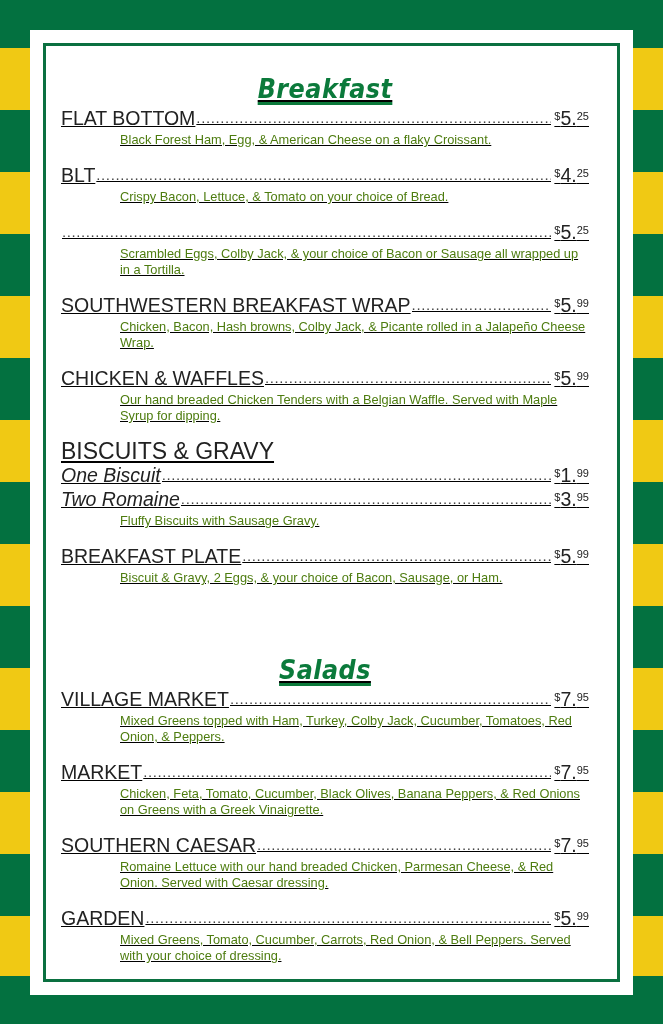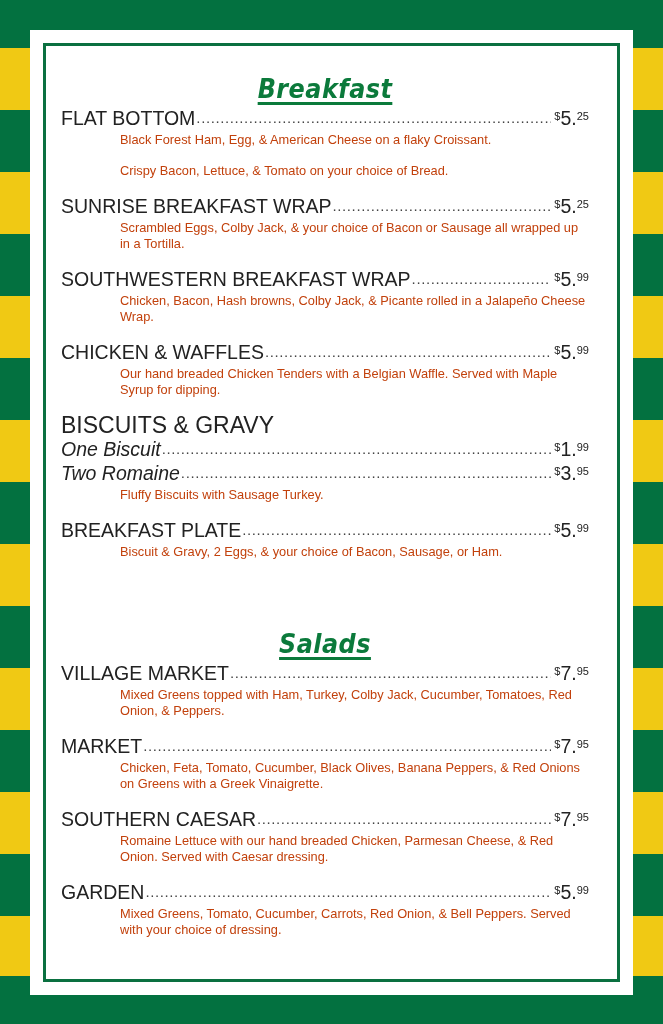--- a/index.html
+++ b/index.html
@@ -16,37 +16,37 @@
   }
   .stripe-mask-top { position:absolute; left:0; top:0; width:663px; height:48px; background:#037140; }
   .stripe-mask-bottom { position:absolute; left:0; top:976px; width:663px; height:48px; background:#037140; }
   .panel {
     position:absolute; left:30px; top:30px; width:603px; height:965px; background:#ffffff;
   }
   .frame {
     position:absolute; left:13px; top:13px; right:13px; bottom:13px;
     border:3px solid #0a7040;
   }
-  .content { position:absolute; left:31px; top:42px; width:528px; }
+  .content { position:absolute; left:31px; top:42px; width:528px;text-decoration:underline; }
   .section-title {
     text-align:center; color:#0b7a3b; font-family:"DejaVu Sans", sans-serif;
     font-weight:bold; font-style:italic; font-size:26px; letter-spacing:0.5px;
     text-decoration:underline; text-decoration-thickness:3px; text-underline-offset:4px;
     margin:0; line-height:34px; transform:scaleX(0.92);
   }
   .item { margin-bottom:15px; }
   .row { display:flex; align-items:flex-start; font-size:19.5px; color:#222; line-height:24px; }
   .row .name { white-space:nowrap; }
   .row.sub .name { font-style:italic; }
   .leader { flex:1; overflow:hidden; white-space:nowrap; margin:0 3px 0 1px; color:#444; font-size:15px; letter-spacing:0.6px; }
   .leader::after { content:"................................................................................................................................................................................................................."; }
   .price { white-space:nowrap; font-size:19.5px; }
   .price sup { font-size:11px; vertical-align:top; position:relative; top:-2px; }
   .price .dol { font-size:11px; vertical-align:top; position:relative; top:-2px; }
-  .desc { font-size:12.8px; color:#c2410c; margin-left:59px; line-height:16px; margin-top:2px; width:470px; }
+  .desc { font-size:12.8px; color:#4d7c0f; margin-left:59px; line-height:16px; margin-top:2px; width:470px; }
   .group-title { font-size:23px; color:#222; line-height:24px; }
   .spacer-salads { height:52px; }
 </style>
 </head>
 <body>
 
 <div class="stripes"></div>
 <div class="stripe-mask-top"></div>
 <div class="stripe-mask-bottom"></div>
 
@@ -59,26 +59,30 @@
     <div class="item">
       <div class="row">
           <span class="name">FLAT BOTTOM</span>
           <span class="leader"></span>
           <span class="price"><span class="dol">$</span><span>5.</span><sup>25</sup></span>
         </div>
       <div class="desc">Black Forest Ham, Egg, &amp; American Cheese on a flaky Croissant.</div>
     </div>
 
     <div class="item">
+      <div class="row">
+          <span class="name">BLT</span>
+          <span class="leader"></span>
+          <span class="price"><span class="dol">$</span><span>4.</span><sup>25</sup></span>
+        </div>
       <div class="desc">Crispy Bacon, Lettuce, &amp; Tomato on your choice of Bread.</div>
     </div>
 
     <div class="item">
       <div class="row">
-          <span class="name">SUNRISE BREAKFAST WRAP</span>
           <span class="leader"></span>
           <span class="price"><span class="dol">$</span><span>5.</span><sup>25</sup></span>
         </div>
       <div class="desc">Scrambled Eggs, Colby Jack, &amp; your choice of Bacon or Sausage all wrapped up in a Tortilla.</div>
     </div>
 
     <div class="item">
       <div class="row">
           <span class="name">SOUTHWESTERN BREAKFAST WRAP</span>
           <span class="leader"></span>
@@ -101,21 +105,21 @@
       <div class="row sub">
           <span class="name">One Biscuit</span>
           <span class="leader"></span>
           <span class="price"><span class="dol">$</span><span>1.</span><sup>99</sup></span>
         </div>
       <div class="row sub">
           <span class="name">Two Romaine</span>
           <span class="leader"></span>
           <span class="price"><span class="dol">$</span><span>3.</span><sup>95</sup></span>
         </div>
-      <div class="desc">Fluffy Biscuits with Sausage Turkey.</div>
+      <div class="desc">Fluffy Biscuits with Sausage Gravy.</div>
     </div>
 
     <div class="item">
       <div class="row">
           <span class="name">BREAKFAST PLATE</span>
           <span class="leader"></span>
           <span class="price"><span class="dol">$</span><span>5.</span><sup>99</sup></span>
         </div>
       <div class="desc">Biscuit &amp; Gravy, 2 Eggs, &amp; your choice of Bacon, Sausage, or Ham.</div>
     </div>

